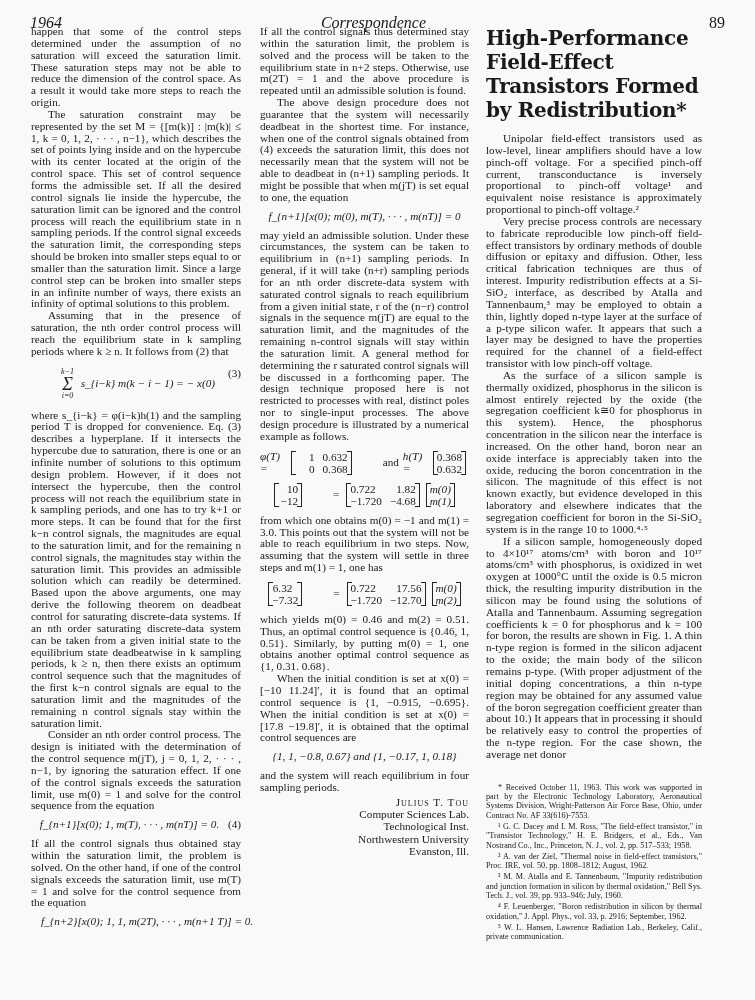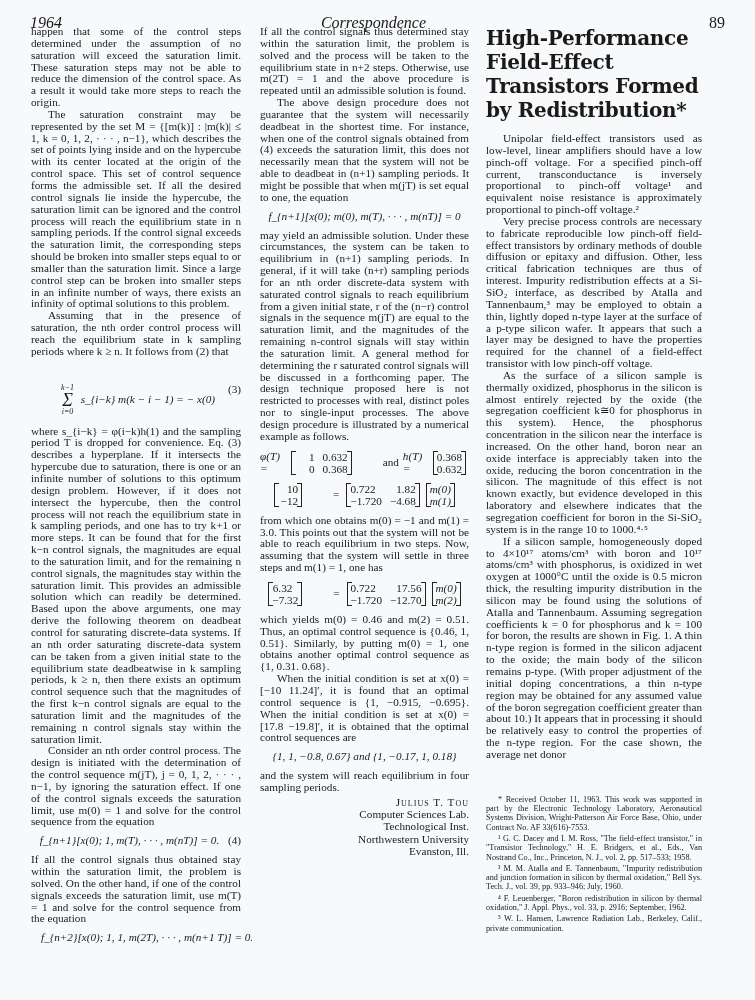--- a/index.html
+++ b/index.html
@@ -10,36 +10,36 @@
   .header .pageno { position:absolute; right:0; }
   .col { position:absolute; top:26px; font-size:11.2px; line-height:11.85px; text-align:justify; hyphens:manual; }
   .col.left { left:31px; width:210px; }
   .col.mid { left:260px; width:209px; }
   .col.right { left:486px; width:216px; }
   .col p { margin:0; text-indent:0; }
   .col p.ind { text-indent:17px; }
   .eq { text-align:center; margin:7px 0 7px 0; font-style:italic; white-space:nowrap; }
   .eq .num { float:right; font-style:normal; }
   .eq.left { text-align:left; padding-left:10px; }
-  .eq.sum { margin:26px 0 10px 0; padding-left:30px; text-align:left; }
+  .eq.sum { margin:10px 0 10px 0; padding-left:30px; text-align:left; }
   .sumsym { display:inline-block; vertical-align:middle; text-align:center; font-size:8px; line-height:8px; margin-right:4px; }
   .sumsym b { display:block; font-size:18px; line-height:16px; font-weight:normal; }
   .matrow { display:flex; align-items:center; justify-content:center; margin:8px 0; font-style:italic; }
   .mat { display:inline-flex; flex-direction:column; border-left:1px solid #222; border-right:1px solid #222; padding:0 3px; margin:0 3px; position:relative; font-style:normal; line-height:12px; }
   .mat:before, .mat:after { content:""; position:absolute; top:0; bottom:0; width:4px; border-top:1px solid #222; border-bottom:1px solid #222; }
   .mat:before { left:0; }
   .mat:after { right:0; }
   .mat .r { display:flex; justify-content:space-between; gap:8px; white-space:nowrap; }
   .mat .r span { text-align:right; min-width:20px; }
   .mat.vec .r span { font-style:italic; }
   .op { margin:0 4px; font-style:normal;padding-left:24px; }
   .title { font-family:"DejaVu Serif","Liberation Serif",serif; font-weight:bold; font-size:20px; line-height:24px; text-align:left; margin:0 0 11px 0; letter-spacing:-0.3px; }
   .sig { text-align:right; margin-top:2px; line-height:12.3px; }
   .sig .name { font-variant:small-caps; letter-spacing:1px; }
-  .footnotes { margin-top:34px; font-size:8.2px; line-height:9.3px; }
+  .footnotes { margin-top:22px; font-size:8.2px; line-height:9.3px; }
   .footnotes p { margin:0 0 2px 0; text-indent:12px; }
 </style>
 </head>
 <body>
 
 <div class="header">
   <span class="year">1964</span>
   <span class="section">Correspondence</span>
   <span class="pageno">89</span>
 </div>
@@ -183,17 +183,18 @@
 <div class="col right">
   <div class="title">High-Performance Field-Effect Transistors Formed by Redistribution*</div>
   <p class="ind">Unipolar field-effect transistors used as low-level, linear amplifiers should have a low pinch-off voltage. For a specified pinch-off current, transconductance is inversely proportional to pinch-off voltage¹ and equivalent noise resistance is approximately proportional to pinch-off voltage.²</p>
   <p class="ind">Very precise process controls are necessary to fabricate reproducible low pinch-off field-effect transistors by ordinary methods of double diffusion or epitaxy and diffusion. Other, less critical fabrication techniques are thus of interest. Impurity redistribution effects at a Si-SiO₂ interface, as described by Atalla and Tannenbaum,³ may be employed to obtain a thin, lightly doped n-type layer at the surface of a p-type silicon wafer. It appears that such a layer may be designed to have the properties required for the channel of a field-effect transistor with low pinch-off voltage.</p>
   <p class="ind">As the surface of a silicon sample is thermally oxidized, phosphorus in the silicon is almost entirely rejected by the oxide (the segregation coefficient k≅0 for phosphorus in this system). Hence, the phosphorus concentration in the silicon near the interface is increased. On the other hand, boron near an oxide interface is appreciably taken into the oxide, reducing the boron concentration in the silicon. The magnitude of this effect is not known exactly, but evidence developed in this laboratory and elsewhere indicates that the segregation coefficient for boron in the Si-SiO₂ system is in the range 10 to 1000.⁴·⁵</p>
   <p class="ind">If a silicon sample, homogeneously doped to 4×10¹⁷ atoms/cm³ with boron and 10¹⁷ atoms/cm³ with phosphorus, is oxidized in wet oxygen at 1000°C until the oxide is 0.5 micron thick, the resulting impurity distribution in the silicon may be found using the solutions of Atalla and Tannenbaum. Assuming segregation coefficients k = 0 for phosphorus and k = 100 for boron, the results are shown in Fig. 1. A thin n-type region is formed in the silicon adjacent to the oxide; the main body of the silicon remains p-type. (With proper adjustment of the initial doping concentrations, a thin n-type region may be obtained for any assumed value of the boron segregation coefficient greater than about 10.) It appears that in processing it should be relatively easy to control the properties of the n-type region. For the case shown, the average net donor</p>
 
   <div class="footnotes">
     <p>* Received October 11, 1963. This work was supported in part by the Electronic Technology Laboratory, Aeronautical Systems Division, Wright-Patterson Air Force Base, Ohio, under Contract No. AF 33(616)-7553.</p>
     <p>¹ G. C. Dacey and I. M. Ross, "The field-effect transistor," in "Transistor Technology," H. E. Bridgers, et al., Eds., Van Nostrand Co., Inc., Princeton, N. J., vol. 2, pp. 517–533; 1958.</p>
+    <p>² A. van der Ziel, "Thermal noise in field-effect transistors," Proc. IRE, vol. 50, pp. 1808–1812; August, 1962.</p>
     <p>³ M. M. Atalla and E. Tannenbaum, "Impurity redistribution and junction formation in silicon by thermal oxidation," Bell Sys. Tech. J., vol. 39, pp. 933–946; July, 1960.</p>
     <p>⁴ F. Leuenberger, "Boron redistribution in silicon by thermal oxidation," J. Appl. Phys., vol. 33, p. 2916; September, 1962.</p>
     <p>⁵ W. L. Hansen, Lawrence Radiation Lab., Berkeley, Calif., private communication.</p>
   </div>
 </div>
 
 </body></html>

